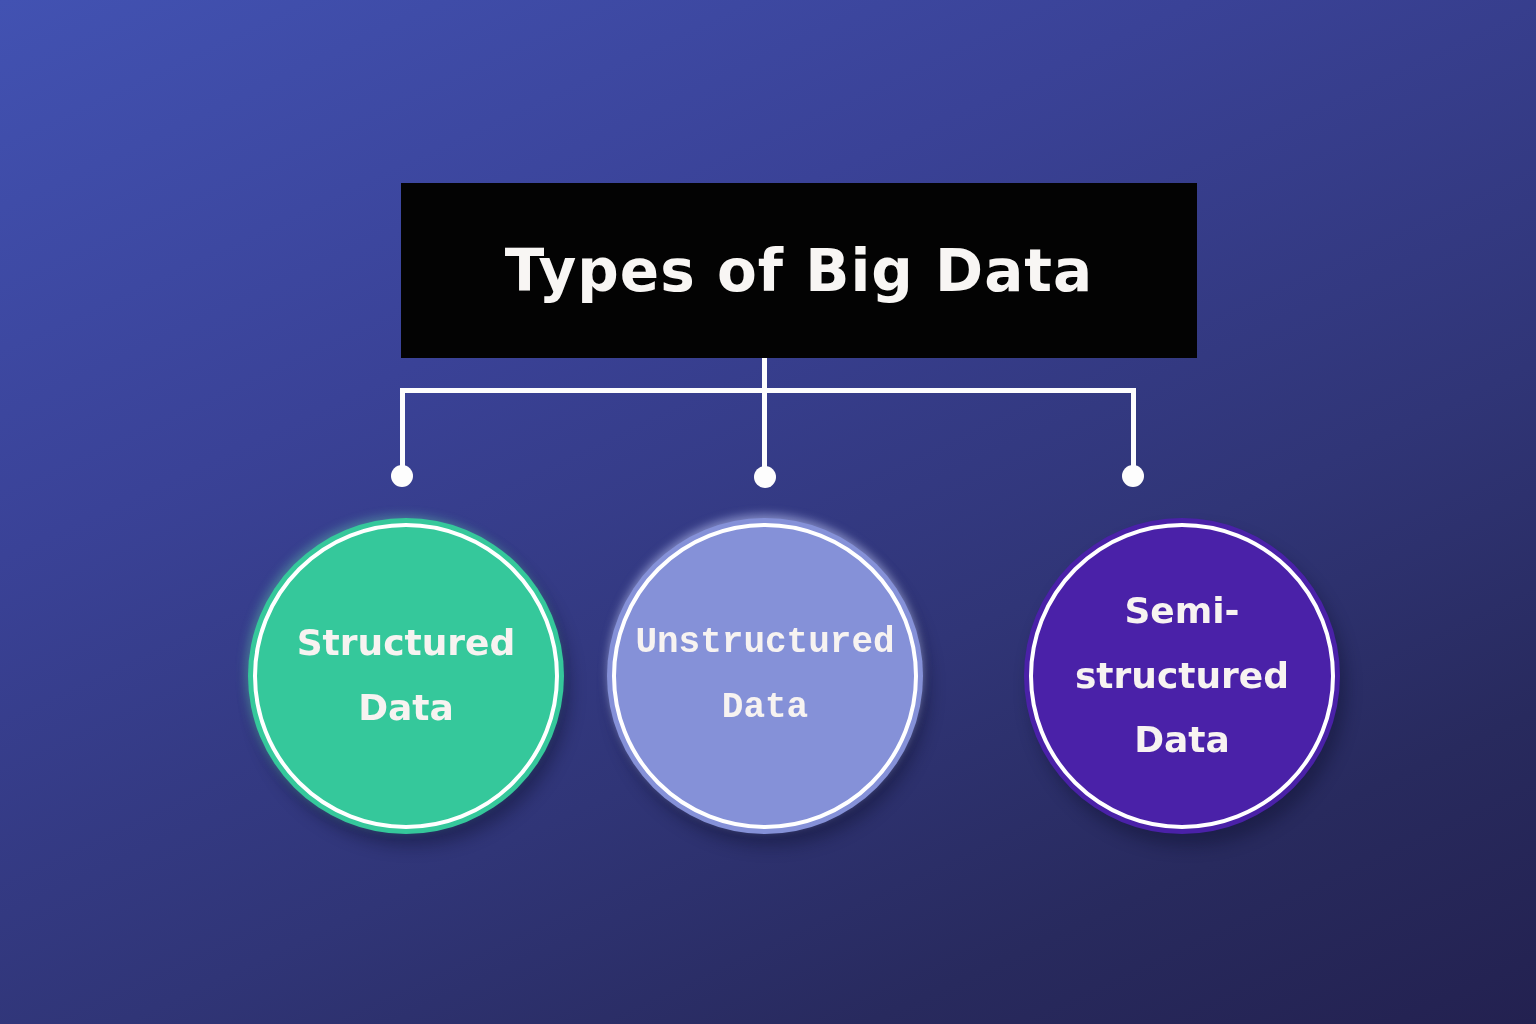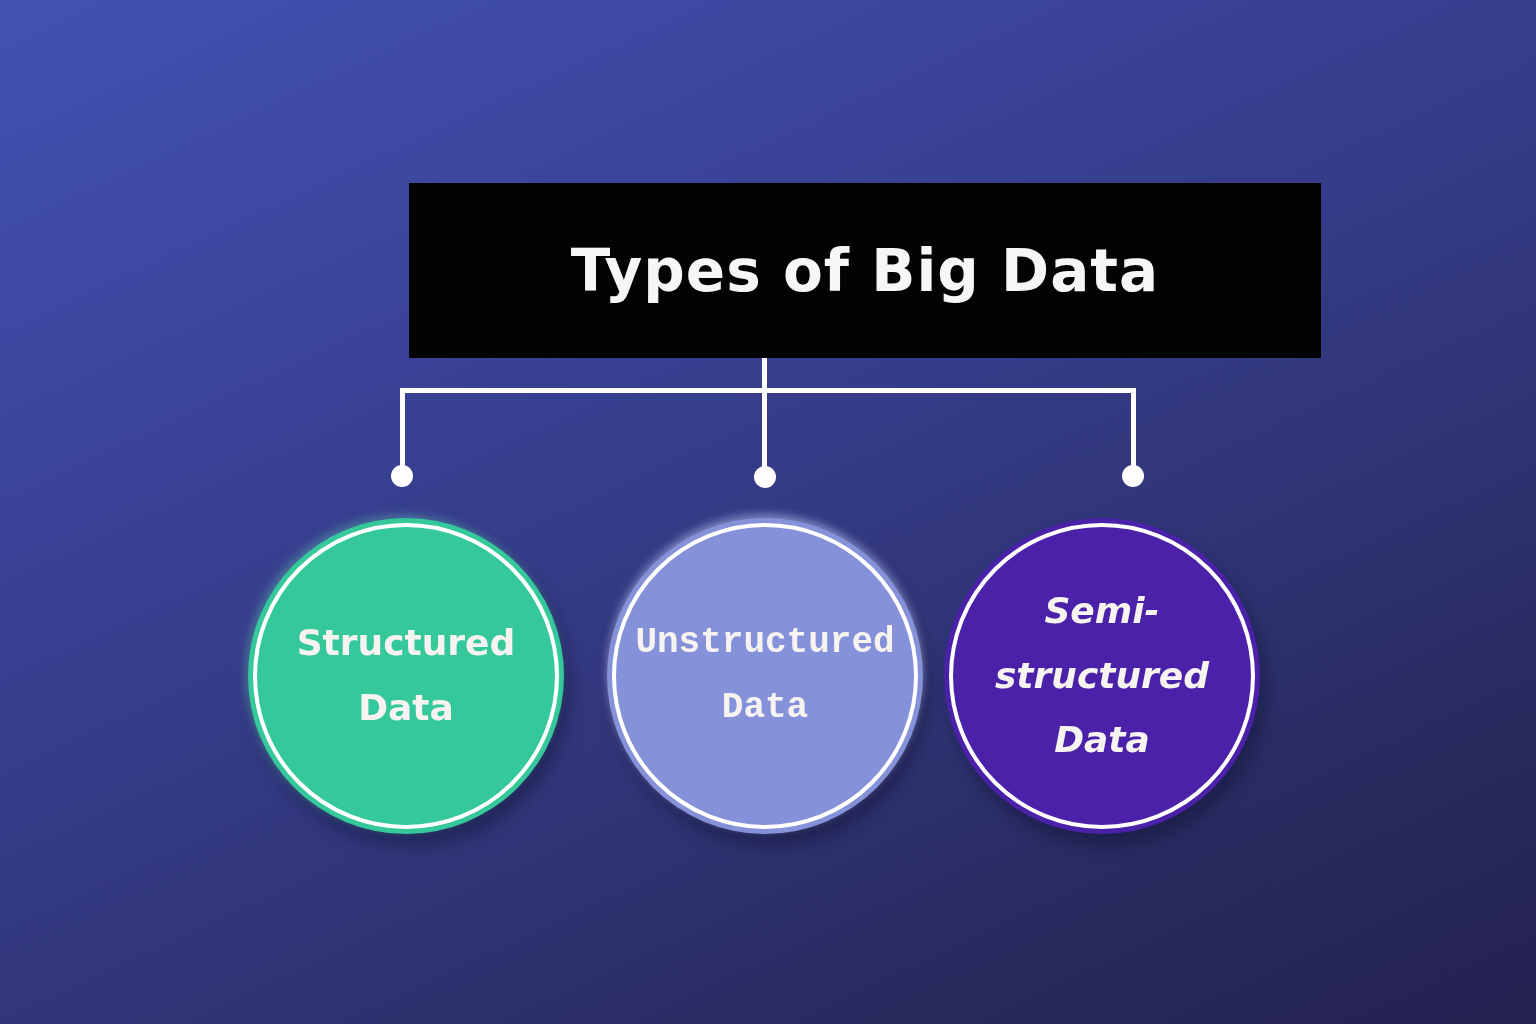--- a/index.html
+++ b/index.html
@@ -4,23 +4,23 @@
 <style>
   html,body{margin:0;padding:0;background:#11122e;}
   .canvas{
     position:relative;
     width:1536px;height:1024px;
     overflow:hidden;
     background:linear-gradient(155deg,#4252b2 0%,#3a4297 32%,#303577 62%,#282a5e 82%,#232150 100%);
     font-family:"DejaVu Sans","Liberation Sans",sans-serif;
   }
   .title-box{
-    position:absolute;left:401px;top:183px;width:912px;height:175px;
+    position:absolute;left:401px;top:183px;width:796px;height:175px;
     background:#030303;
-    display:flex;align-items:center;justify-content:center;margin-left:8px;
+    display:flex;align-items:center;justify-content:center;
   }
   .title-text{
     color:#f8f6f4;font-size:58px;font-weight:bold;letter-spacing:1px;
     text-align:center;white-space:nowrap;
   }
   .cline{position:absolute;background:#fdfdfd;}
   .cline.h{left:400px;top:388px;width:736px;height:5px;}
   .cline.v-center{left:762px;top:358px;width:5px;height:112px;}
   .cline.v-left{left:400px;top:390px;width:5px;height:80px;}
   .cline.v-right{left:1131px;top:390px;width:5px;height:80px;}
@@ -30,21 +30,21 @@
   }
   .dot.d1{left:391px;top:465px;}
   .dot.d2{left:754px;top:466px;}
   .dot.d3{left:1122px;top:465px;}
   .node{
     position:absolute;width:316px;height:316px;border-radius:50%;
     top:518px;
   }
   .node.n1{left:248px;box-shadow:-3px -3px 10px rgba(110,225,185,.35), 6px 12px 16px rgba(10,12,40,.38);}
   .node.n2{left:607px;box-shadow:0 -4px 9px rgba(190,198,245,.55), 6px 12px 16px rgba(10,12,40,.38);font-family:Liberation Mono, monospace;}
-  .node.n3{left:944px;box-shadow:6px 12px 16px rgba(10,12,40,.38);font-style:italic;}
+  .node.n3{left:1024px;box-shadow:6px 12px 16px rgba(10,12,40,.38);}
   .node .ring{
     position:absolute;inset:5px;border:4px solid #ffffff;border-radius:50%;
     pointer-events:none;
   }
   .node .node-label{
     position:absolute;inset:0;
     display:flex;flex-direction:column;align-items:center;justify-content:center;
     color:#f7f3f1;font-size:36px;font-weight:bold;line-height:1.8;
     text-align:center;
   }

